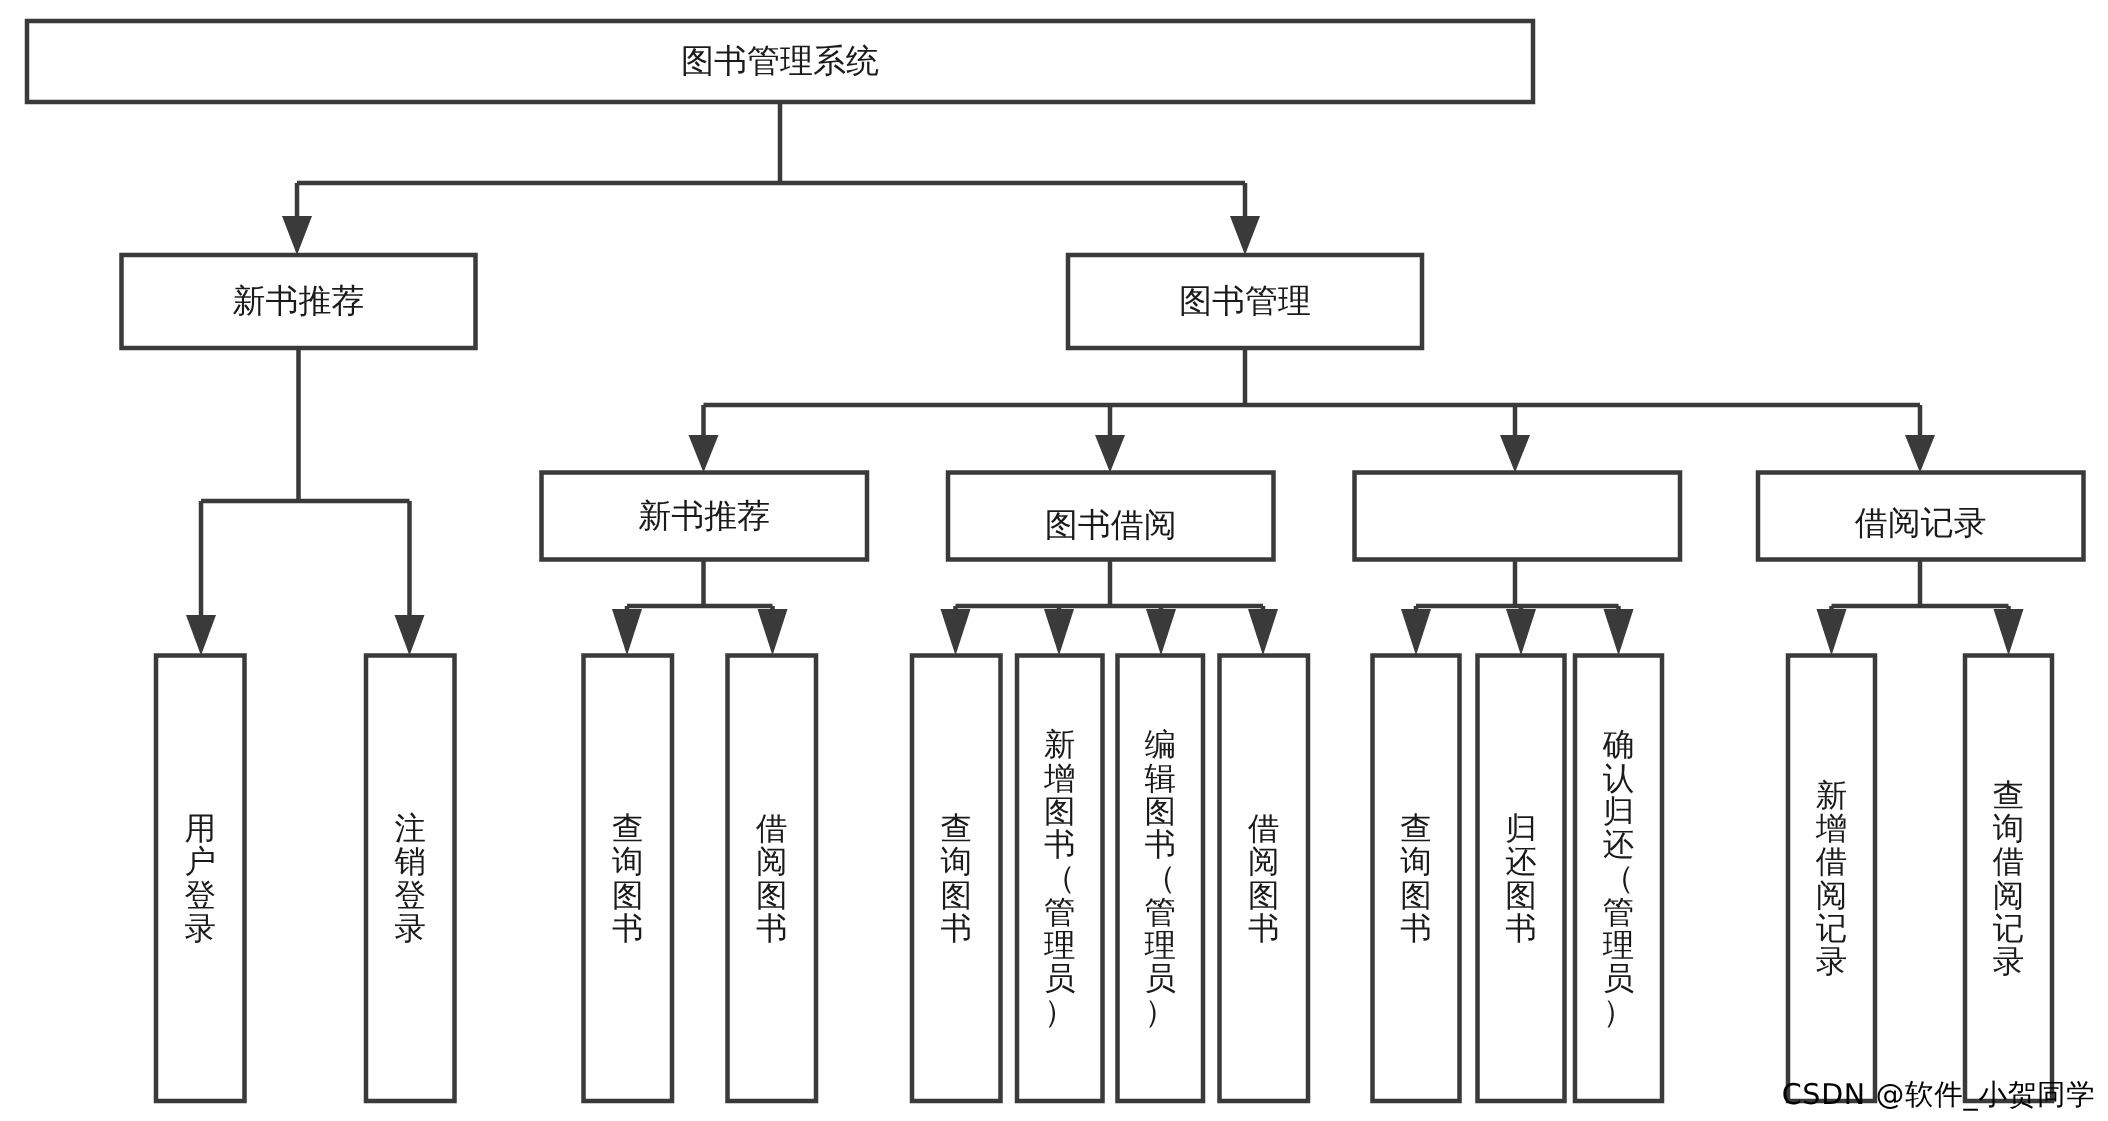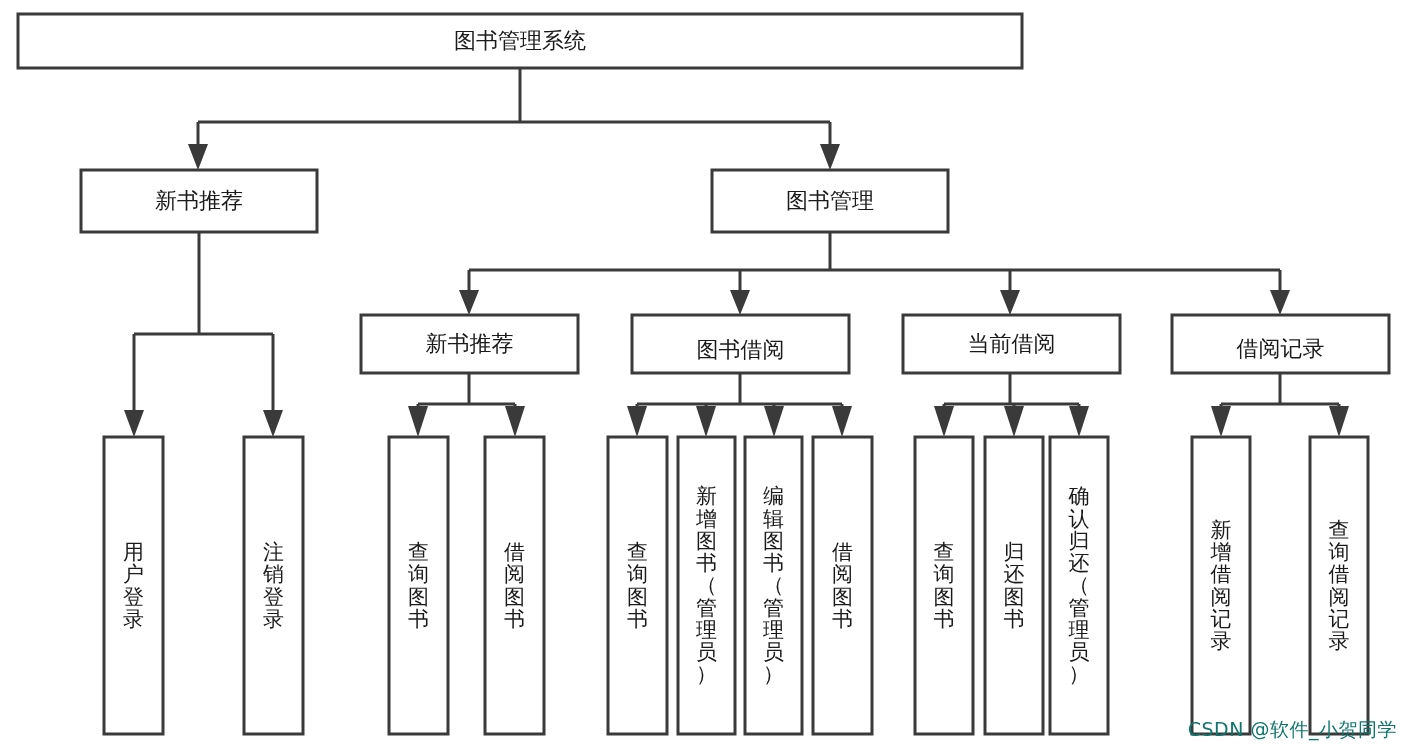--- a/index.html
+++ b/index.html
@@ -39,21 +39,21 @@
   }
   .arrow-head {
     fill: #3a3a3a;
   }
   .watermark-text {
     position: absolute;
     right: 8px;
     bottom: 4px;
     font-family: "DejaVu Sans", "Liberation Sans", sans-serif;
     font-size: 19px;
-    color: #0f766e;
+    color: #000000;
     white-space: nowrap;
     letter-spacing: 0.5px;
   }
   .vtext-wrap {
     position: absolute;
     display: flex;
     flex-direction: column;
     align-items: center;
     justify-content: center;
     font-size: 21px;
@@ -173,21 +173,20 @@
     </g>
   </svg>
 
   <div class="htext-wrap" style="left:18px; top:14px; width:1004px; height:54px;text-align:center;">图书管理系统</div>
 
   <div class="htext-wrap" style="left:81px; top:170px; width:236px; height:62px;">新书推荐</div>
   <div class="htext-wrap" style="left:712px; top:170px; width:236px; height:62px;">图书管理</div>
 
   <div class="htext-wrap" style="left:361px; top:315px; width:217px; height:58px;">新书推荐</div>
   <div class="htext-wrap" style="left:632px; top:315px; width:217px; height:70px;">图书借阅</div>
-  <div class="htext-wrap" style="left:903px; top:315px; width:217px; height:58px;">当前借阅</div>
   <div class="htext-wrap" style="left:1172px; top:315px; width:217px; height:68px;">借阅记录</div>
 
   <div class="vtext-wrap" style="left:104px;  top:437px; width:59px; height:297px;">
       <span>用</span>
       <span>户</span>
       <span>登</span>
       <span>录</span>
     </div>
   <div class="vtext-wrap" style="left:244px;  top:437px; width:59px; height:297px;">
       <span>注</span>

